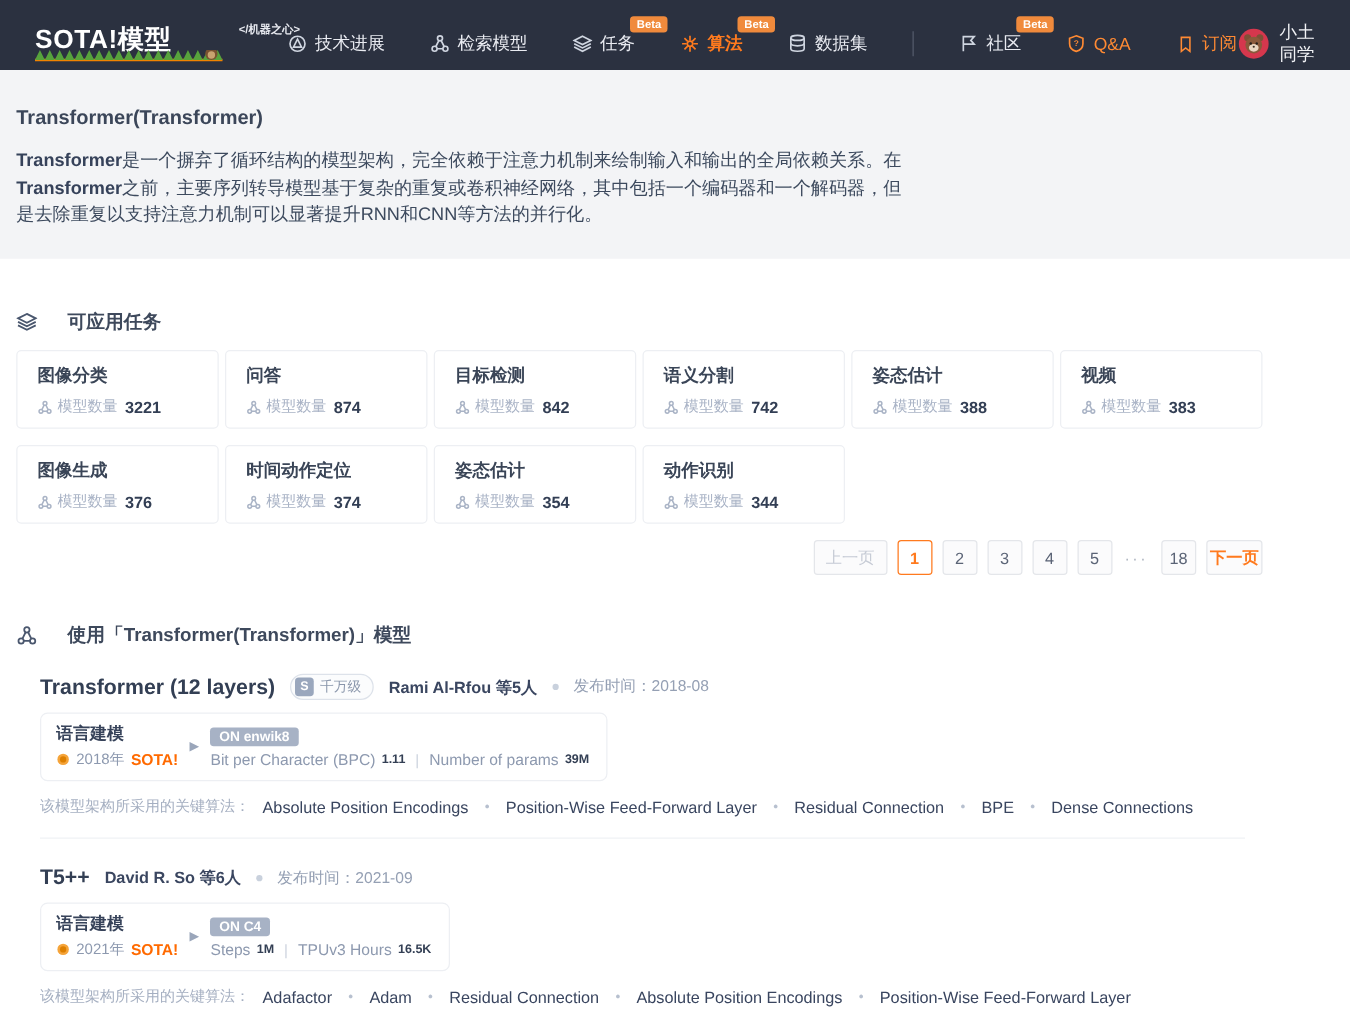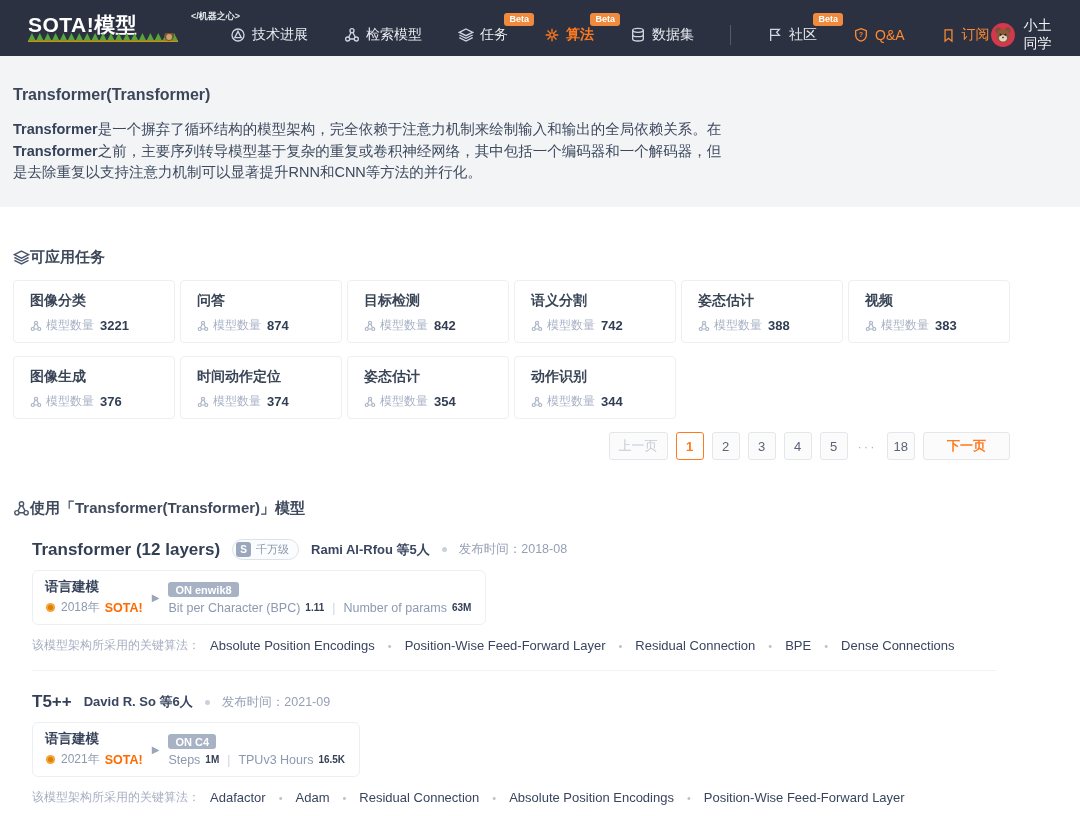--- a/index.html
+++ b/index.html
@@ -1,21 +1,21 @@
 <!DOCTYPE html>
 <html><head>
 <meta charset="utf-8">
 <style>
   * { margin:0; padding:0; box-sizing:border-box; }
   html,body { width:1080px; height:816px; overflow:hidden; background:#fff;
     font-family:"Liberation Sans","DejaVu Sans",sans-serif; }
   .icon { display:inline-block; vertical-align:middle; flex:0 0 auto; }
 
   
-  .header { height:56px; background:#2b3140; display:flex; padding:14px 24px 0 28px; }
+  .header { height:56px; background:#2b3140; display:flex; align-items:center; padding:14px 24px 0 28px; }
   .logo { position:relative; margin-right:52px; cursor:pointer; }
   .logo-main { font-size:21px; font-weight:bold; color:#fff; letter-spacing:.5px; line-height:22px; }
   .logo-sub { position:absolute; right:-62px; top:-4px; font-size:9px; color:#e8eaf0; font-weight:bold; }
   .logo-grass { margin-top:-3px; display:block; }
   .logo-underline { height:2px; background:#f08300; width:150px; margin-top:-1px; }
   .nav { display:flex; align-items:center; gap:36px; }
   .nav-item { position:relative; display:flex; align-items:center; gap:6px; color:#e9ebf1;
     font-size:14px; cursor:pointer; white-space:nowrap; }
   .nav-item .icon { color:#cfd5e0; }
   .nav-item.active { color:#ff7a1e; font-weight:bold; }
@@ -29,37 +29,37 @@
   .username { color:#f2f3f6; font-size:14px; }
 
   
   .hero { background:#f3f4f6; height:151px; padding:30px 13px 0; }
   .hero-title { font-size:16px; font-weight:bold; color:#3b4659; margin-bottom:15px; }
   .hero-desc { width:712px; font-size:14.5px; line-height:21.5px; color:#3d4a5e; }
   .hero-desc b { font-weight:bold; color:#36425a; }
 
   
   .main { padding:0 13px; }
-  .section-head { display:flex; align-items:center; gap:0; font-size:15px; font-weight:bold; color:#3e495c; }
+  .section-head { display:flex; align-items:center; gap:24px; font-size:15px; font-weight:bold; color:#3e495c; }
   .section-head .icon { color:#4a576e; }
   .tasks-head { margin-top:41px; }
 
   .task-grid { margin-top:13px; width:997px; display:grid; grid-template-columns:repeat(6,1fr); gap:13px 5px; }
   .task-card { border:1px solid #edeff3; border-radius:4px; height:63px; padding:11px 16px; cursor:pointer; background:#fff; }
   .task-name { font-size:14px; font-weight:bold; color:#3a4557; }
   .task-count { margin-top:7px; display:flex; align-items:center; gap:4px; }
   .task-count .icon { color:#aab4c6; }
   .count-label { font-size:12px; color:#a9b3c6; }
   .count-value { font-size:13px; font-weight:bold; color:#323e54; margin-left:2px; }
 
   .pagination { margin-top:13px; width:997px; display:flex; justify-content:flex-end; align-items:center; gap:8px; }
   .page-btn { height:28px; min-width:28px; padding:0 6px; display:flex; align-items:center; justify-content:center;
     border:1px solid #e4e6ea; background:#fbfbfc; border-radius:3px; font-size:13px; color:#5b6476; cursor:pointer; }
   .page-btn.prev { color:#c6cbd5; padding:0 9px; cursor:default; }
-  .page-btn.next { color:#ff7a1e; font-weight:bold; padding:0 23px; }
+  .page-btn.next { color:#ff7a1e; font-weight:bold; padding:0 2px; }
   .pages { display:flex; gap:8px; }
   .pages .page-btn:first-child { background:#fff; border-color:#ff7a1e; color:#ff7a1e; font-weight:bold; }
   .page-ellipsis { color:#aeb5c0; font-size:13px; letter-spacing:2px; display:flex; align-items:center; padding:0 2px; }
 
   .models-head { margin-top:39px; }
   .models-list { width:983px; }
   .model-entry { padding-left:19px; margin-top:21px; }
   .model-row1 { display:flex; align-items:center; gap:12px; }
   .model-name { font-size:17px; font-weight:bold; color:#333f54; cursor:pointer; }
   .size-badge { display:inline-flex; align-items:center; gap:5px; border:1px solid #dde2ea; border-radius:11px;
@@ -388,21 +388,21 @@
           </div>
         </div>
         <span class="bench-arrow">▶</span>
         <div class="bench-right">
           <span class="on-badge">ON enwik8</span>
           <div class="bench-metrics">
             <span class="metric-label">Bit per Character (BPC)</span>
             <span class="metric-value">1.11</span>
             <span class="metric-sep">|</span>
             <span class="metric-label">Number of params</span>
-            <span class="metric-value">63M</span>
+            <span class="metric-value">39M</span>
           </div>
         </div>
       </div>
       <div class="algos-row">
         <span class="algos-label">该模型架构所采用的关键算法：</span>
         <span class="algos-items">
             <span class="algo-chip">Absolute Position Encodings</span>
             <span class="algo-chip">Position-Wise Feed-Forward Layer</span>
             <span class="algo-chip">Residual Connection</span>
             <span class="algo-chip">BPE</span>

